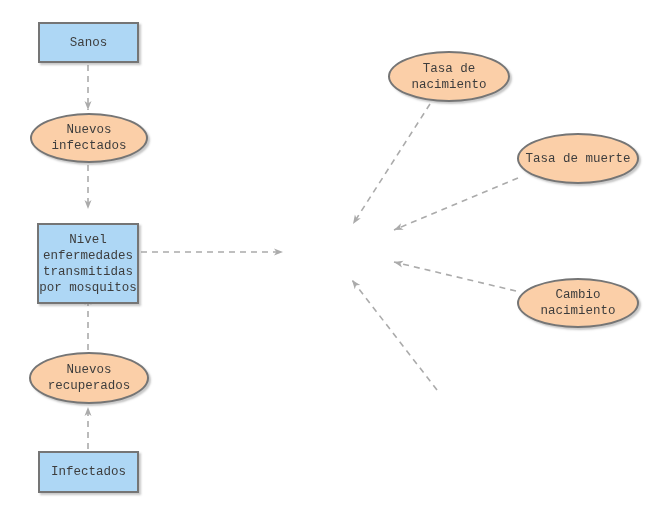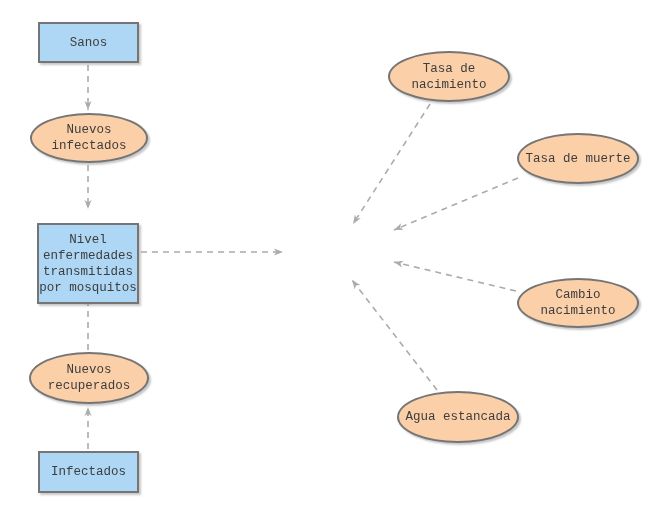--- a/index.html
+++ b/index.html
@@ -97,17 +97,14 @@
   </div>
 
   <div class="node variable" id="n-tasa-muerte">
     <span class="label">Tasa de muerte</span>
   </div>
 
   <div class="node variable" id="n-cambio-climatico">
     <span class="label">Cambio nacimiento</span>
   </div>
 
-  <div class="node variable" id="n-agua-estancada">
-    <span class="label">Agua estancada</span>
-  </div>
 
 </div>
 
 </body></html>

